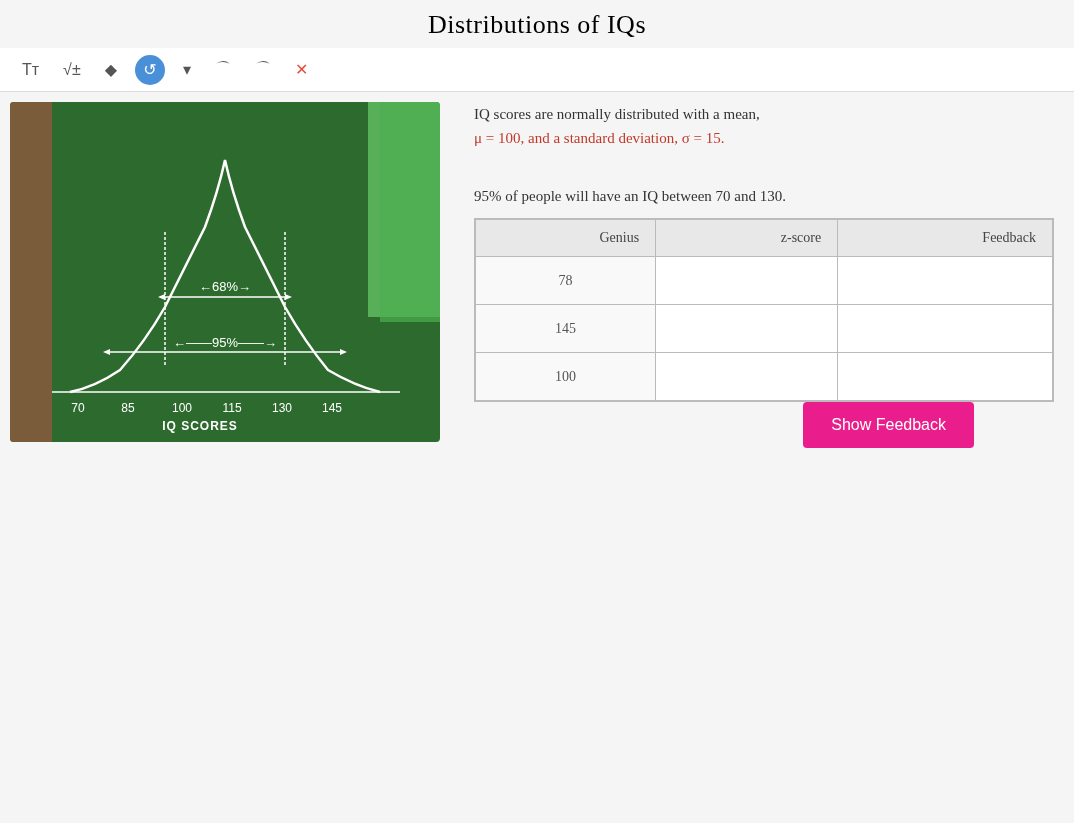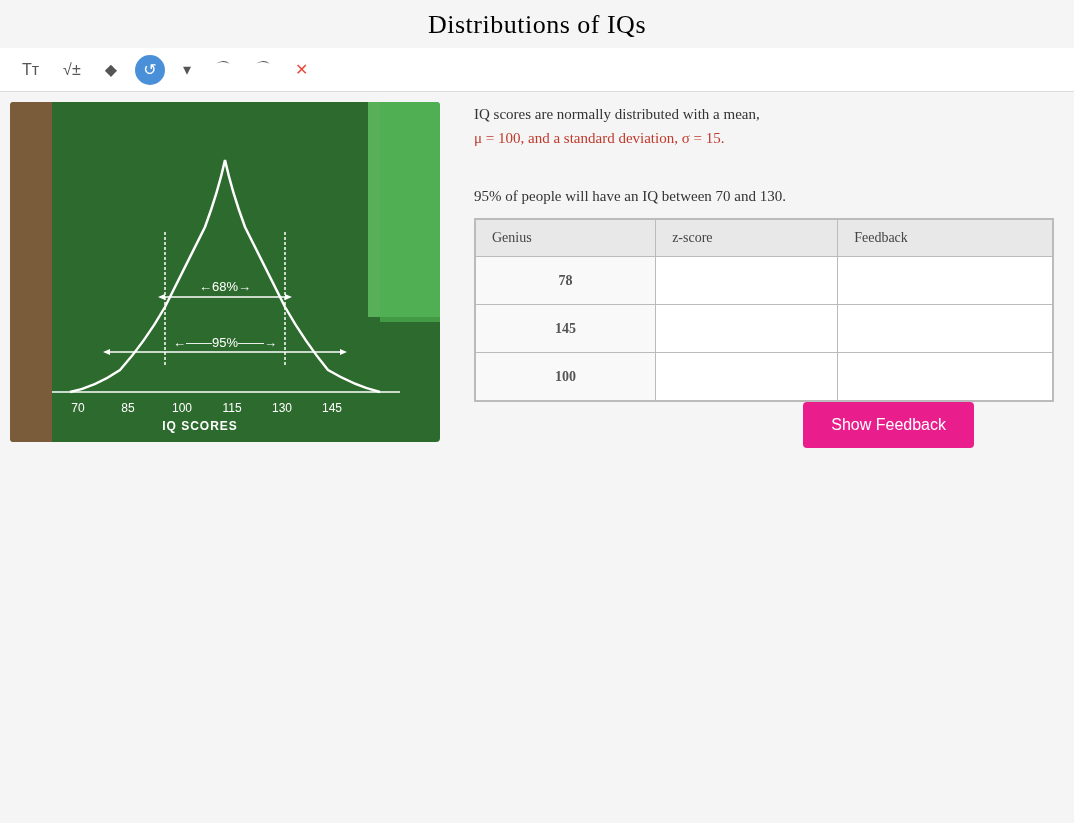--- a/index.html
+++ b/index.html
@@ -119,35 +119,34 @@
       width: 100%;
       border-collapse: collapse;
     }
     th {
       background: #e8e8e8;
       border: 1px solid #bbb;
       padding: 10px 16px;
       font-size: 14px;
       font-weight: 500;
       color: #444;
-      text-align: left;
+      text-align: right;
     }
     td {
       border: 1px solid #bbb;
       padding: 12px 16px;
       font-size: 14px;
       color: #333;
       text-align: center;
       background: #fff;
       height: 48px;
     }
     td.genius-cell {
       background: #f9f9f9;
       color: #555;
-      font-weight: bold;
     }
     .show-feedback-btn {
       background: #e91e8c;
       color: #fff;
       border: none;
       padding: 14px 28px;
       font-size: 16px;
       border-radius: 4px;
       cursor: pointer;
       align-self: flex-start;

